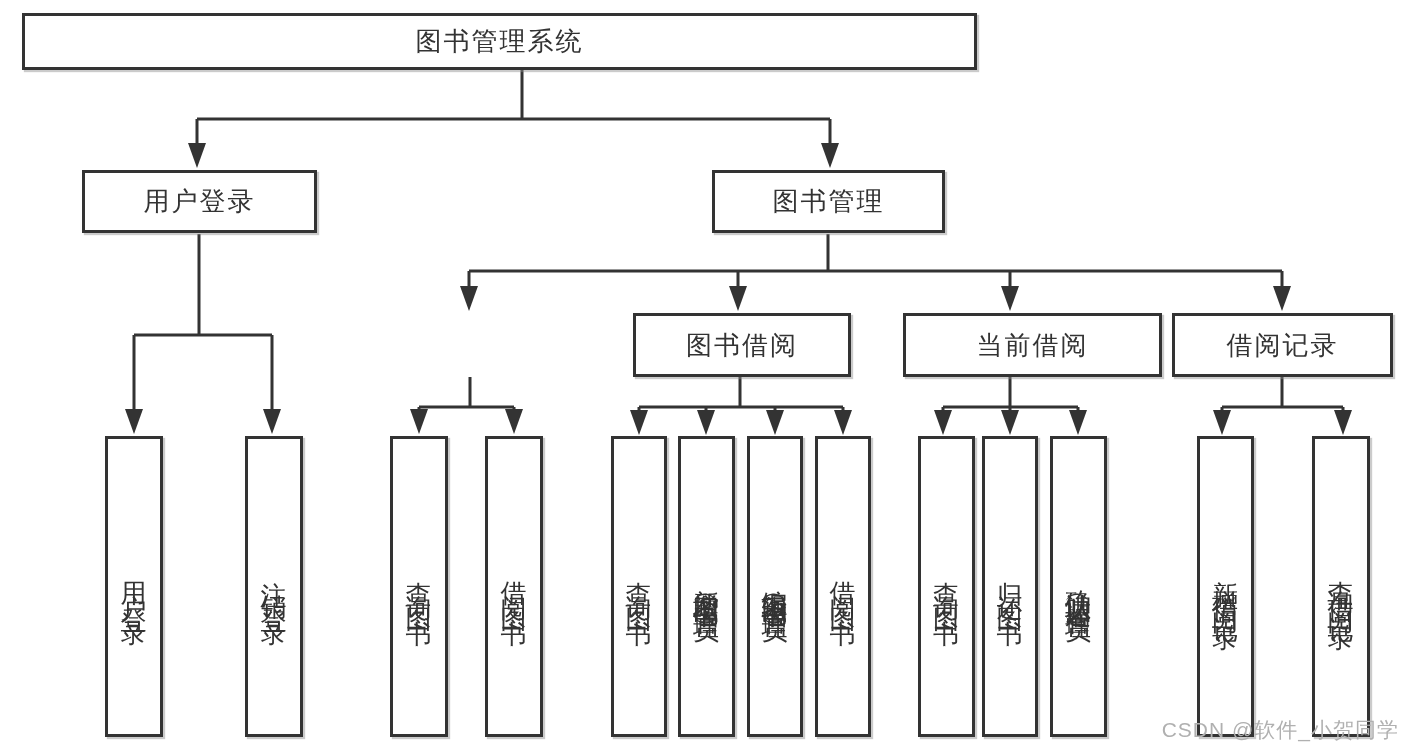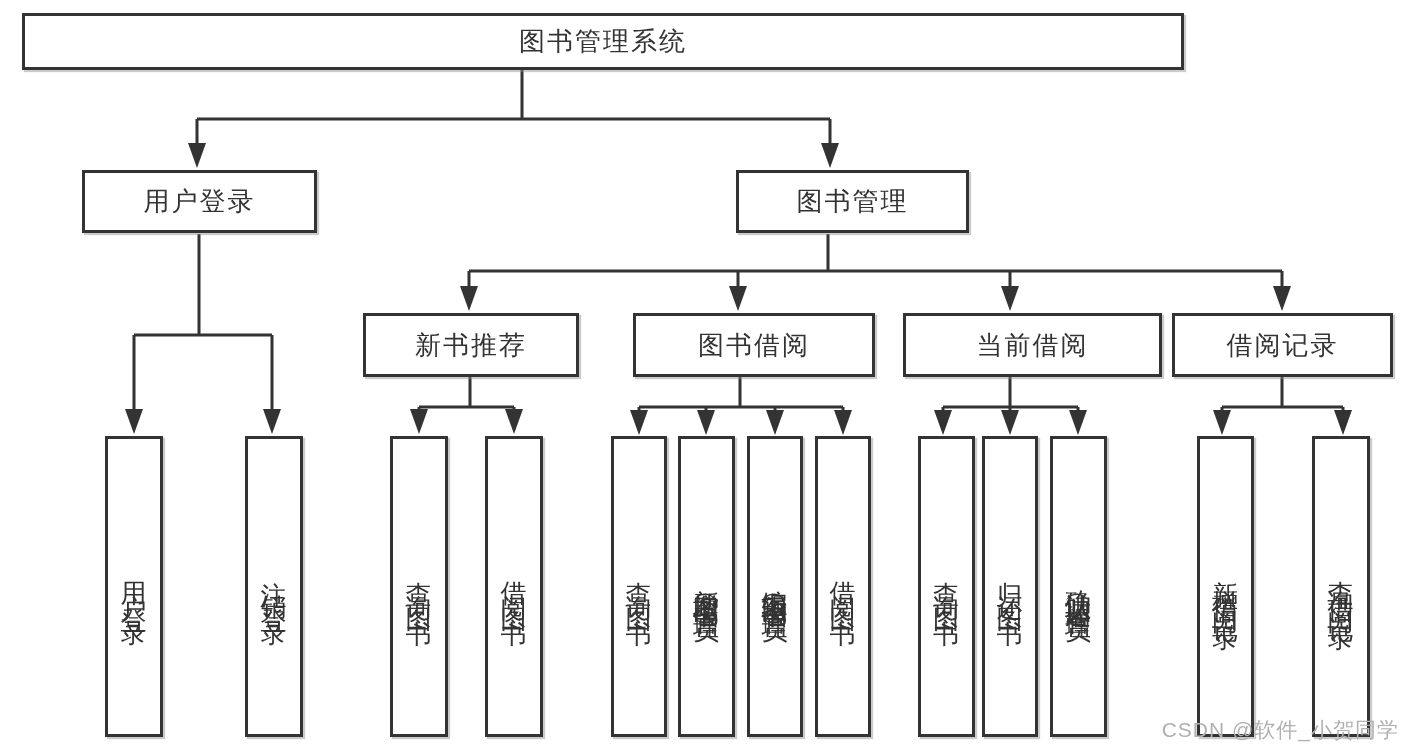--- a/index.html
+++ b/index.html
@@ -92,35 +92,32 @@
         <polygon points="766,410 784,410 775,435"></polygon>
         <polygon points="834,410 852,410 843,435"></polygon>
         <polygon points="934,410 952,410 943,435"></polygon>
         <polygon points="1001,410 1019,410 1010,435"></polygon>
         <polygon points="1069,410 1087,410 1078,435"></polygon>
         <polygon points="1213,410 1231,410 1222,435"></polygon>
         <polygon points="1334,410 1352,410 1343,435"></polygon>
       </g>
   </svg>
 
-  <div class="box" style="left:22px; top:13px; width:1162px; height:57px;">
+  <div class="box" style="left:22px; top:13px; width:955px; height:57px;">
     <span class="hlabel">图书管理系统</span>
   </div>
 
   <div class="box lvl2" style="left:82px; width:235px;">
     <span class="hlabel">用户登录</span>
   </div>
-  <div class="box lvl2" style="left:712px; width:233px;margin-left:24px;">
+  <div class="box lvl2" style="left:712px; width:233px;">
     <span class="hlabel">图书管理</span>
   </div>
 
-  <div class="box lvl3" style="left:363px; width:216px;">
-    <span class="hlabel">新书推荐</span>
-  </div>
-  <div class="box lvl3" style="left:633px; width:242px;">
+  <div class="box lvl3" style="left:633px; width:218px;">
     <span class="hlabel">图书借阅</span>
   </div>
   <div class="box lvl3" style="left:903px; width:259px;">
     <span class="hlabel">当前借阅</span>
   </div>
   <div class="box lvl3" style="left:1172px; width:221px;">
     <span class="hlabel">借阅记录</span>
   </div>
 
   <div class="box leaf" style="left:105px; width:58px;">

